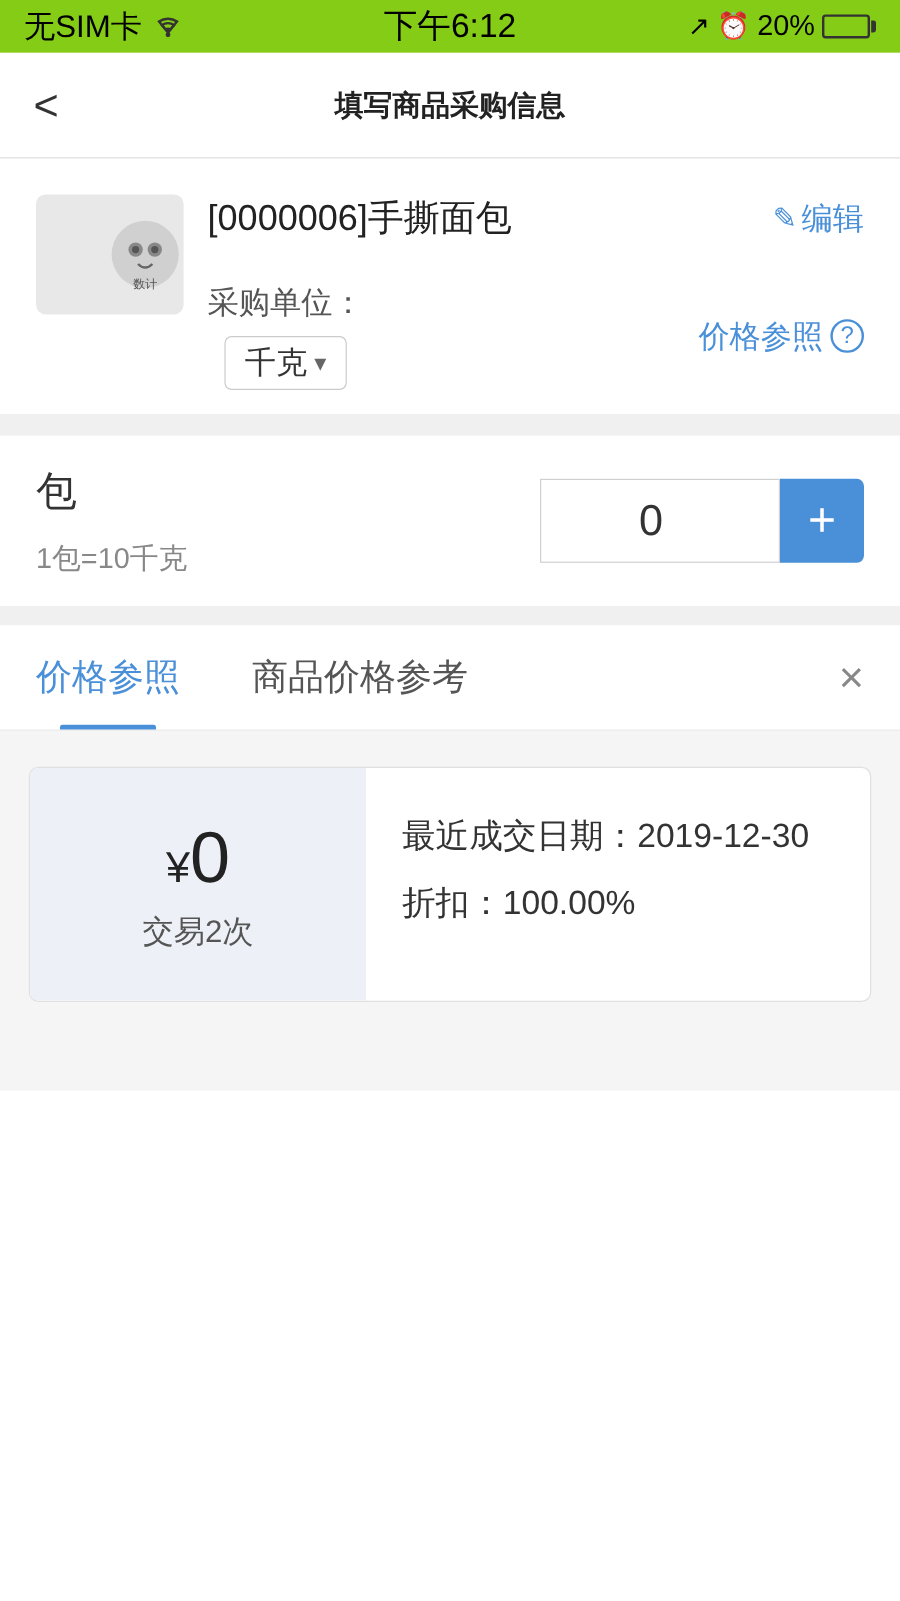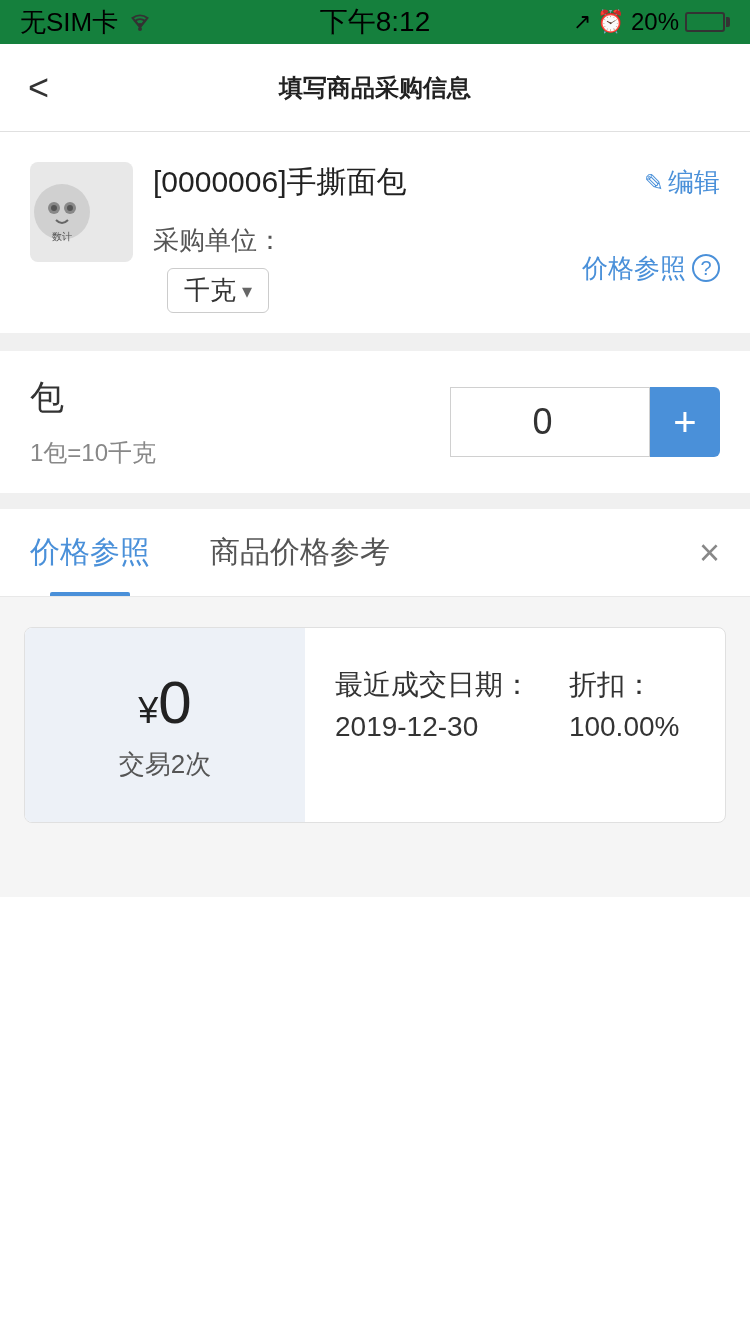--- a/index.html
+++ b/index.html
@@ -9,21 +9,21 @@
       min-height: 1334px;
       font-family: -apple-system, "PingFang SC", "Helvetica Neue", Arial, sans-serif;
       background: #f0f0f0;
       overflow-x: hidden;
     }
 
     
     .status-bar {
       width: 750px;
       height: 44px;
-      background: #15803d;
+      background: #84cc16;
       display: flex;
       align-items: center;
       justify-content: space-between;
       padding: 0 20px;
       font-size: 28px;
       font-weight: 500;
     }
     .status-left {
       display: flex;
       align-items: center;
@@ -98,36 +98,36 @@
     
     .product-section {
       background: #fff;
       padding: 30px 30px 20px 30px;
       display: flex;
       align-items: flex-start;
       gap: 20px;
       margin-bottom: 0;
     }
     .product-thumb {
-      width: 103px;
+      width: 123px;
       height: 100px;
       background: #e8e8e8;
       border-radius: 8px;
       display: flex;
       align-items: center;
-      justify-content: flex-start;
+      justify-content: flex-end;
       flex-shrink: 0;
     }
     .product-info {
       flex: 1;
     }
     .product-header {
       display: flex;
       justify-content: space-between;
-      margin-bottom: 20px;
+      margin-bottom: 32px;
     }
     .product-name {
       font-size: 30px;
       color: #222;
       font-weight: 500;
     }
     .product-edit-btn {
       font-size: 26px;
       color: #4a90d9;
       display: flex;
@@ -332,21 +332,21 @@
     .price-transactions {
       font-size: 26px;
       color: #555;
       margin-top: 10px;
       text-align: center;
     }
     .price-card-right {
       flex: 1;
       padding: 36px 30px;
       display: flex;
-      flex-direction: row;
+      flex-direction: column;
       gap: 14px;
     }
     .price-detail-row {
       font-size: 28px;
       color: #333;
       line-height: 1.5;
     }
 
     
     .bottom-space {
@@ -362,21 +362,21 @@
     <span>无SIM卡</span>
     <span>
       <svg width="28" height="22" viewBox="0 0 28 22">
         <path d="M14 18l2.5-3a4 4 0 00-5 0L14 18z" fill="#333"></path>
         <path d="M14 18l5-6a8 8 0 00-10 0L14 18z" fill="none" stroke="#333" stroke-width="2"></path>
         <path d="M14 18l7.5-9a13 13 0 00-15 0L14 18z" fill="none" stroke="#333" stroke-width="2"></path>
         <circle cx="14" cy="20" r="2" fill="#333"></circle>
       </svg>
     </span>
   </div>
-  <div class="status-center">下午8:12</div>
+  <div class="status-center">下午6:12</div>
   <div class="status-right">
     <span style="font-size:22px;">↗</span>
     <span style="font-size:22px;">⏰</span>
     <span>20%</span>
     <span class="battery-icon">
       <span class="battery-body"><span class="battery-fill"></span></span>
         <span class="battery-tip"></span>
     </span>
   </div>
 </div>

